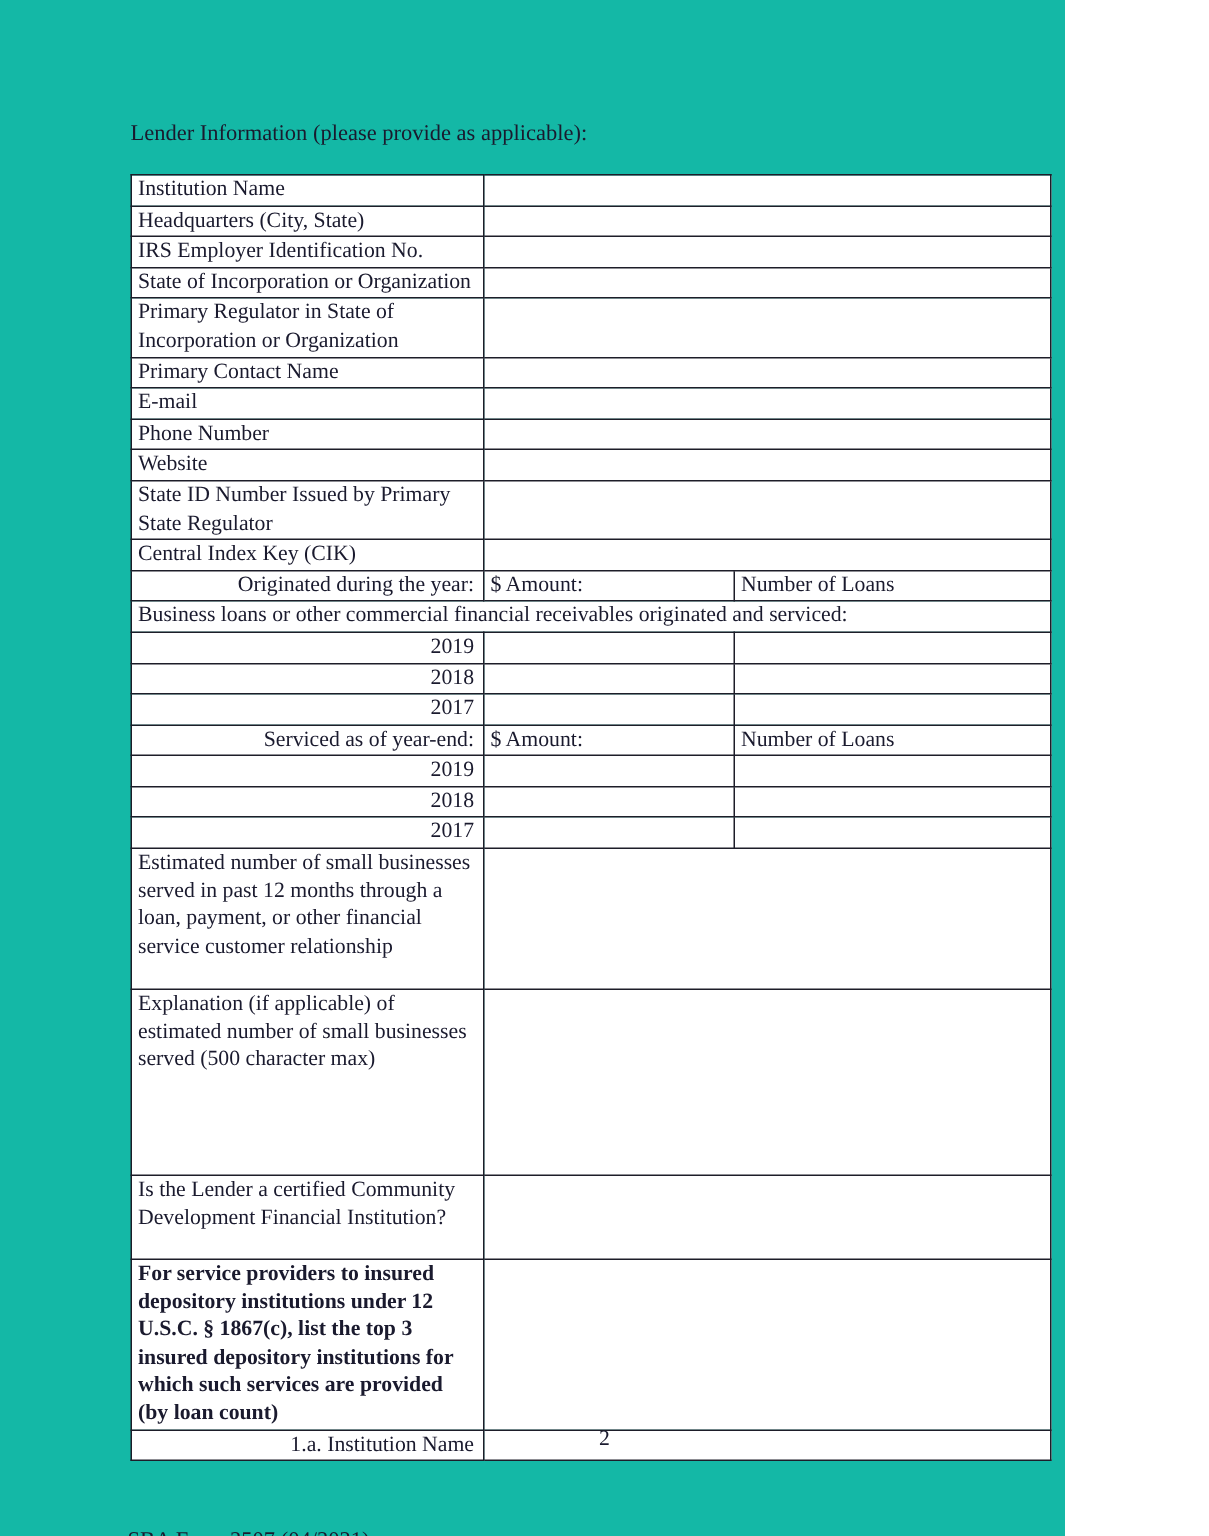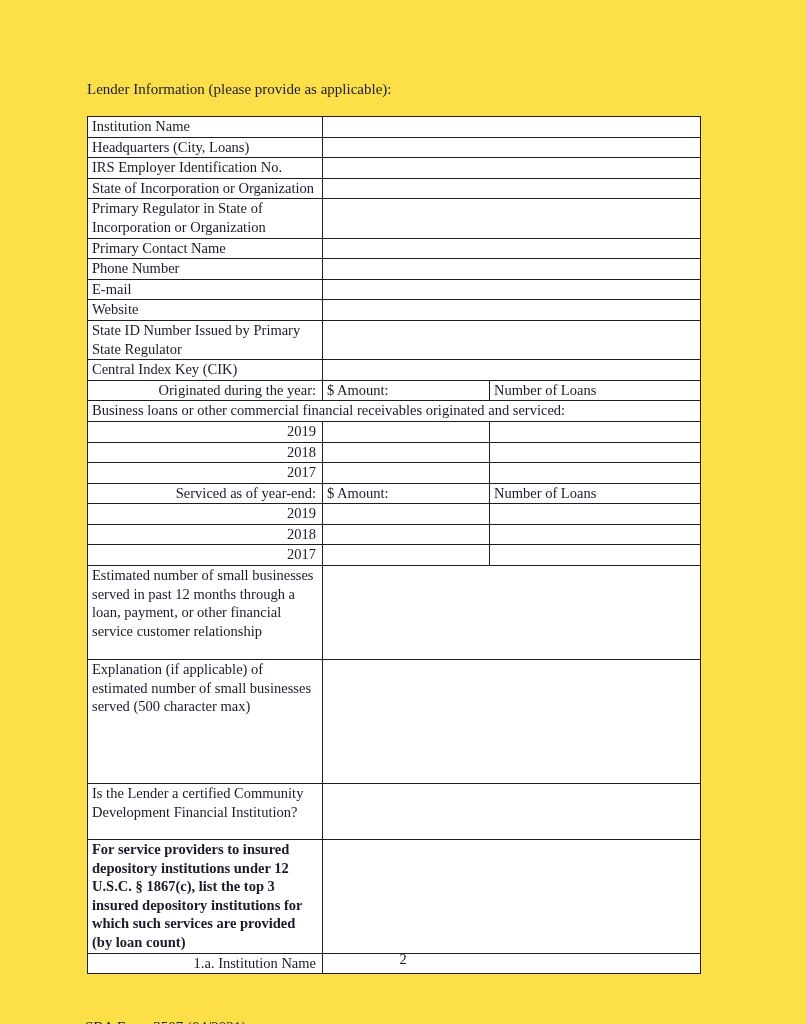--- a/index.html
+++ b/index.html
@@ -13,23 +13,23 @@
     height: 1024px;
     position: relative;
     font-family: "Liberation Serif", "DejaVu Serif", serif;
     color: #1a1a2e;
     overflow: hidden;
   }
 
   .page {
     position: absolute;
     left: 0; top: 0;
-    width: 806px;
+    width: 710px;
     height: 1024px;
-    background: #fde047;
+    background: #14b8a6;
   }
 
   .doc-heading {
     position: absolute;
     left: 87px;
     top: 80px;
     font-size: 15px;
     line-height: 19px;
     white-space: nowrap;
   }
@@ -99,45 +99,45 @@
       <col class="c-amt">
       <col class="c-num">
     </colgroup>
     <tbody>
 
       <tr>
         <td class="label">Institution Name</td>
         <td class="value" colspan="2"></td>
       </tr>
       <tr>
-        <td class="label">Headquarters (City, Loans)</td>
+        <td class="label">Headquarters (City, State)</td>
         <td class="value" colspan="2"></td>
       </tr>
       <tr>
         <td class="label">IRS Employer Identification No.</td>
         <td class="value" colspan="2"></td>
       </tr>
       <tr>
         <td class="label">State of Incorporation or Organization</td>
         <td class="value" colspan="2"></td>
       </tr>
       <tr>
         <td class="label">Primary Regulator in State of Incorporation or Organization</td>
         <td class="value" colspan="2"></td>
       </tr>
       <tr>
         <td class="label">Primary Contact Name</td>
         <td class="value" colspan="2"></td>
       </tr>
       <tr>
+        <td class="label">E-mail</td>
+        <td class="value" colspan="2"></td>
+      </tr>
+      <tr>
         <td class="label">Phone Number</td>
-        <td class="value" colspan="2"></td>
-      </tr>
-      <tr>
-        <td class="label">E-mail</td>
         <td class="value" colspan="2"></td>
       </tr>
       <tr>
         <td class="label">Website</td>
         <td class="value" colspan="2"></td>
       </tr>
       <tr>
         <td class="label">State ID Number Issued by Primary State Regulator</td>
         <td class="value" colspan="2"></td>
       </tr>

